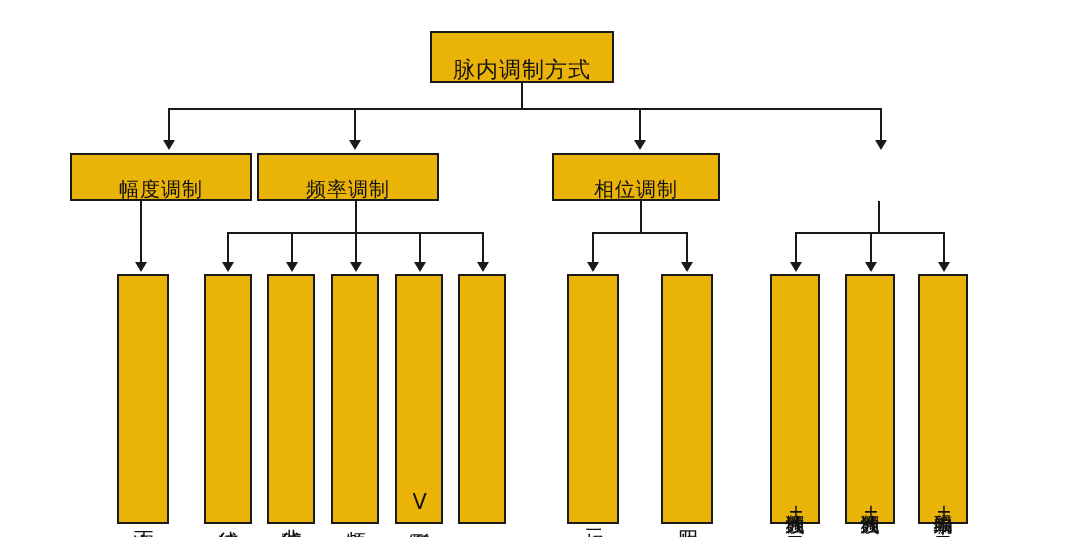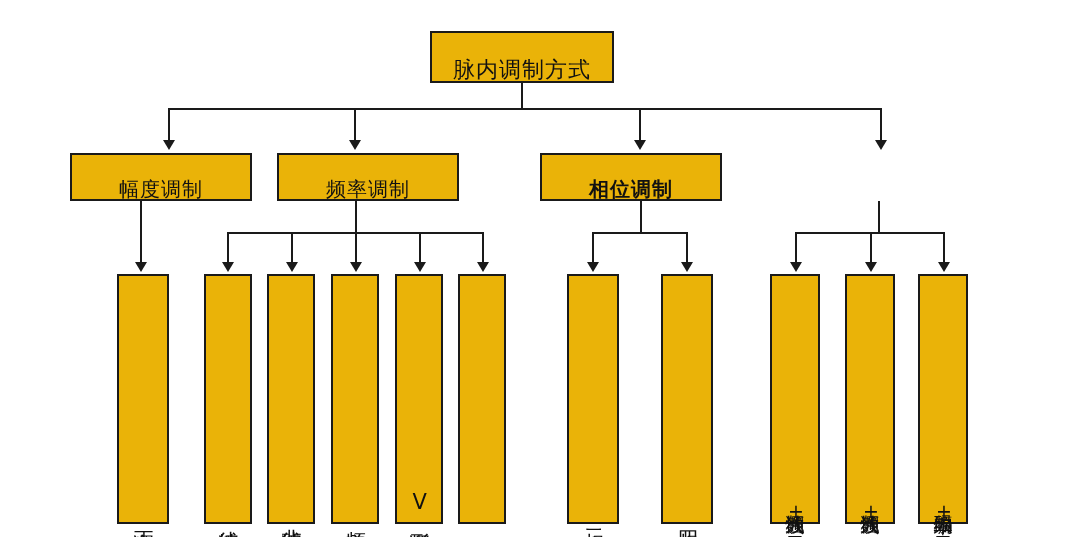--- a/index.html
+++ b/index.html
@@ -111,24 +111,24 @@
 
   <div class="ln vline" style="left:639px; top:108px; height:34px;"></div>
   <div class="arrow" style="left:634px; top:140px;"></div>
 
   <div class="ln vline" style="left:880px; top:108px; height:34px;"></div>
   <div class="arrow" style="left:875px; top:140px;"></div>
 
   <div class="node lvl2" style="left:50px; width:182px;margin-left:20px;">
     <span class="txt">幅度调制</span>
   </div>
-  <div class="node lvl2" style="left:277px; width:182px;">
+  <div class="node lvl2" style="left:257px; width:182px;">
     <span class="txt">频率调制</span>
   </div>
-  <div class="node lvl2" style="left:540px; width:182px;font-weight:bold;">
+  <div class="node lvl2" style="left:552px; width:168px;">
     <span class="txt">相位调制</span>
   </div>
 
   <div class="ln vline" style="left:140px; top:201px; height:62px;"></div>
   <div class="arrow" style="left:135px; top:262px;"></div>
 
   <div class="ln vline" style="left:355px; top:201px; height:32px;"></div>
   <div class="ln hline" style="left:227px; top:232px; width:256px;"></div>
 
   <div class="ln vline" style="left:227px; top:232px; height:32px;"></div>

